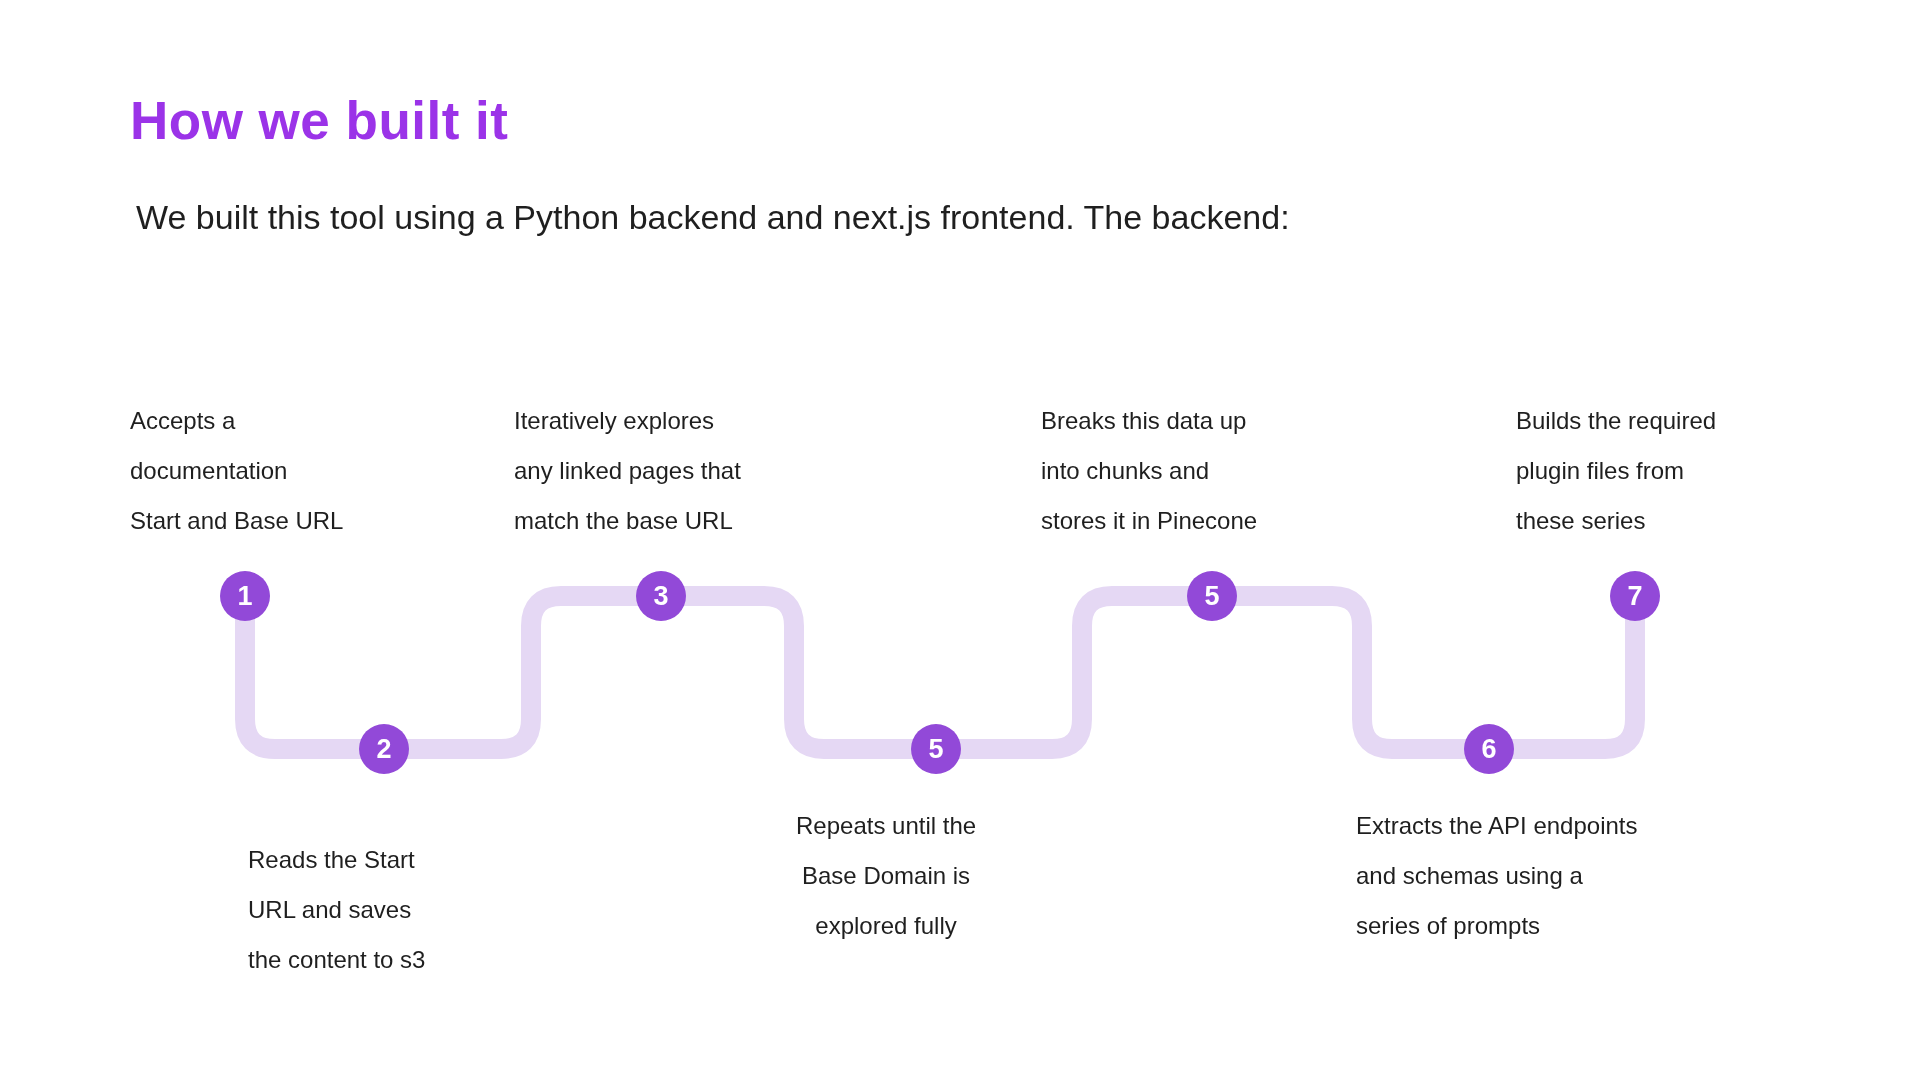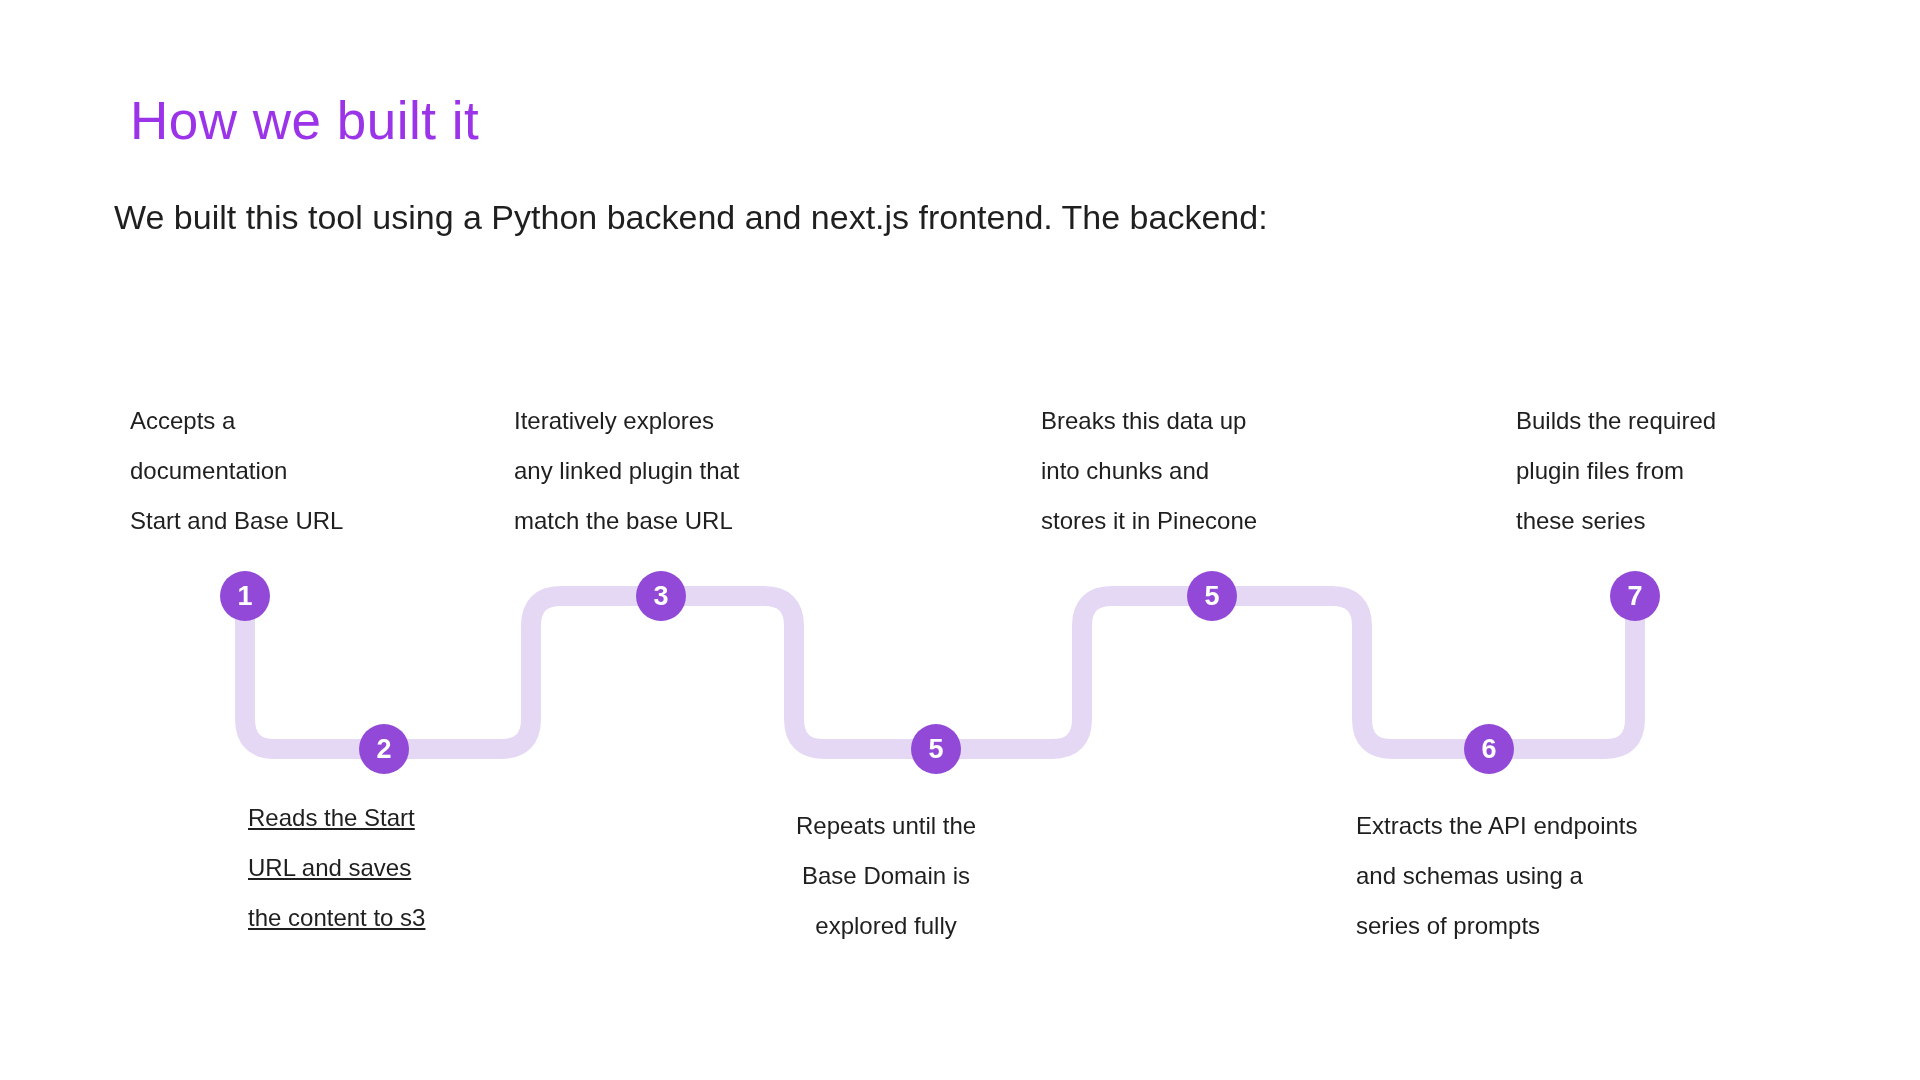--- a/index.html
+++ b/index.html
@@ -16,27 +16,27 @@
   .slide {
     position: absolute;
     inset: 0;
   }
   .title {
     position: absolute;
     left: 130px;
     top: 90px;
     margin: 0;
     font-size: 53px;
-    font-weight: 400;
+    font-weight: 700;
     color: var(--accent-purple, #9333ea);
     letter-spacing: 0.5px;
   }
   .subtitle {
     position: absolute;
-    left: 114px;
+    left: 136px;
     top: 198px;
     margin: 0;
     font-size: 34px;
     font-weight: 400;
     color: var(--text-dark, #1f1f1f);
   }
   .diagram {
     position: absolute;
     inset: 0;
   }
@@ -120,30 +120,30 @@
       <span>6</span>
     </div>
     <div class="node" style="left:1610px; top:571px;">
       <span>7</span>
     </div>
 
     <div class="step-label" style="left:130px; top:396px;">Accepts a
 documentation
 Start and Base URL</div>
     <div class="step-label" style="left:514px; top:396px;">Iteratively explores
-any linked plugin that
+any linked pages that
 match the base URL</div>
     <div class="step-label" style="left:1041px; top:396px;">Breaks this data up
 into chunks and
 stores it in Pinecone</div>
     <div class="step-label" style="left:1516px; top:396px;">Builds the required
 plugin files from
 these series</div>
 
-    <div class="step-label" style="left:248px; top:793px;text-decoration:underline;">Reads the Start
+    <div class="step-label" style="left:248px; top:835px;">Reads the Start
 URL and saves
 the content to s3</div>
     <div class="step-label" style="left:796px; top:801px;text-align:center;">Repeats until the
 Base Domain is
 explored fully</div>
     <div class="step-label" style="left:1356px; top:801px;">Extracts the API endpoints
 and schemas using a
 series of prompts</div>
 
   </div>

